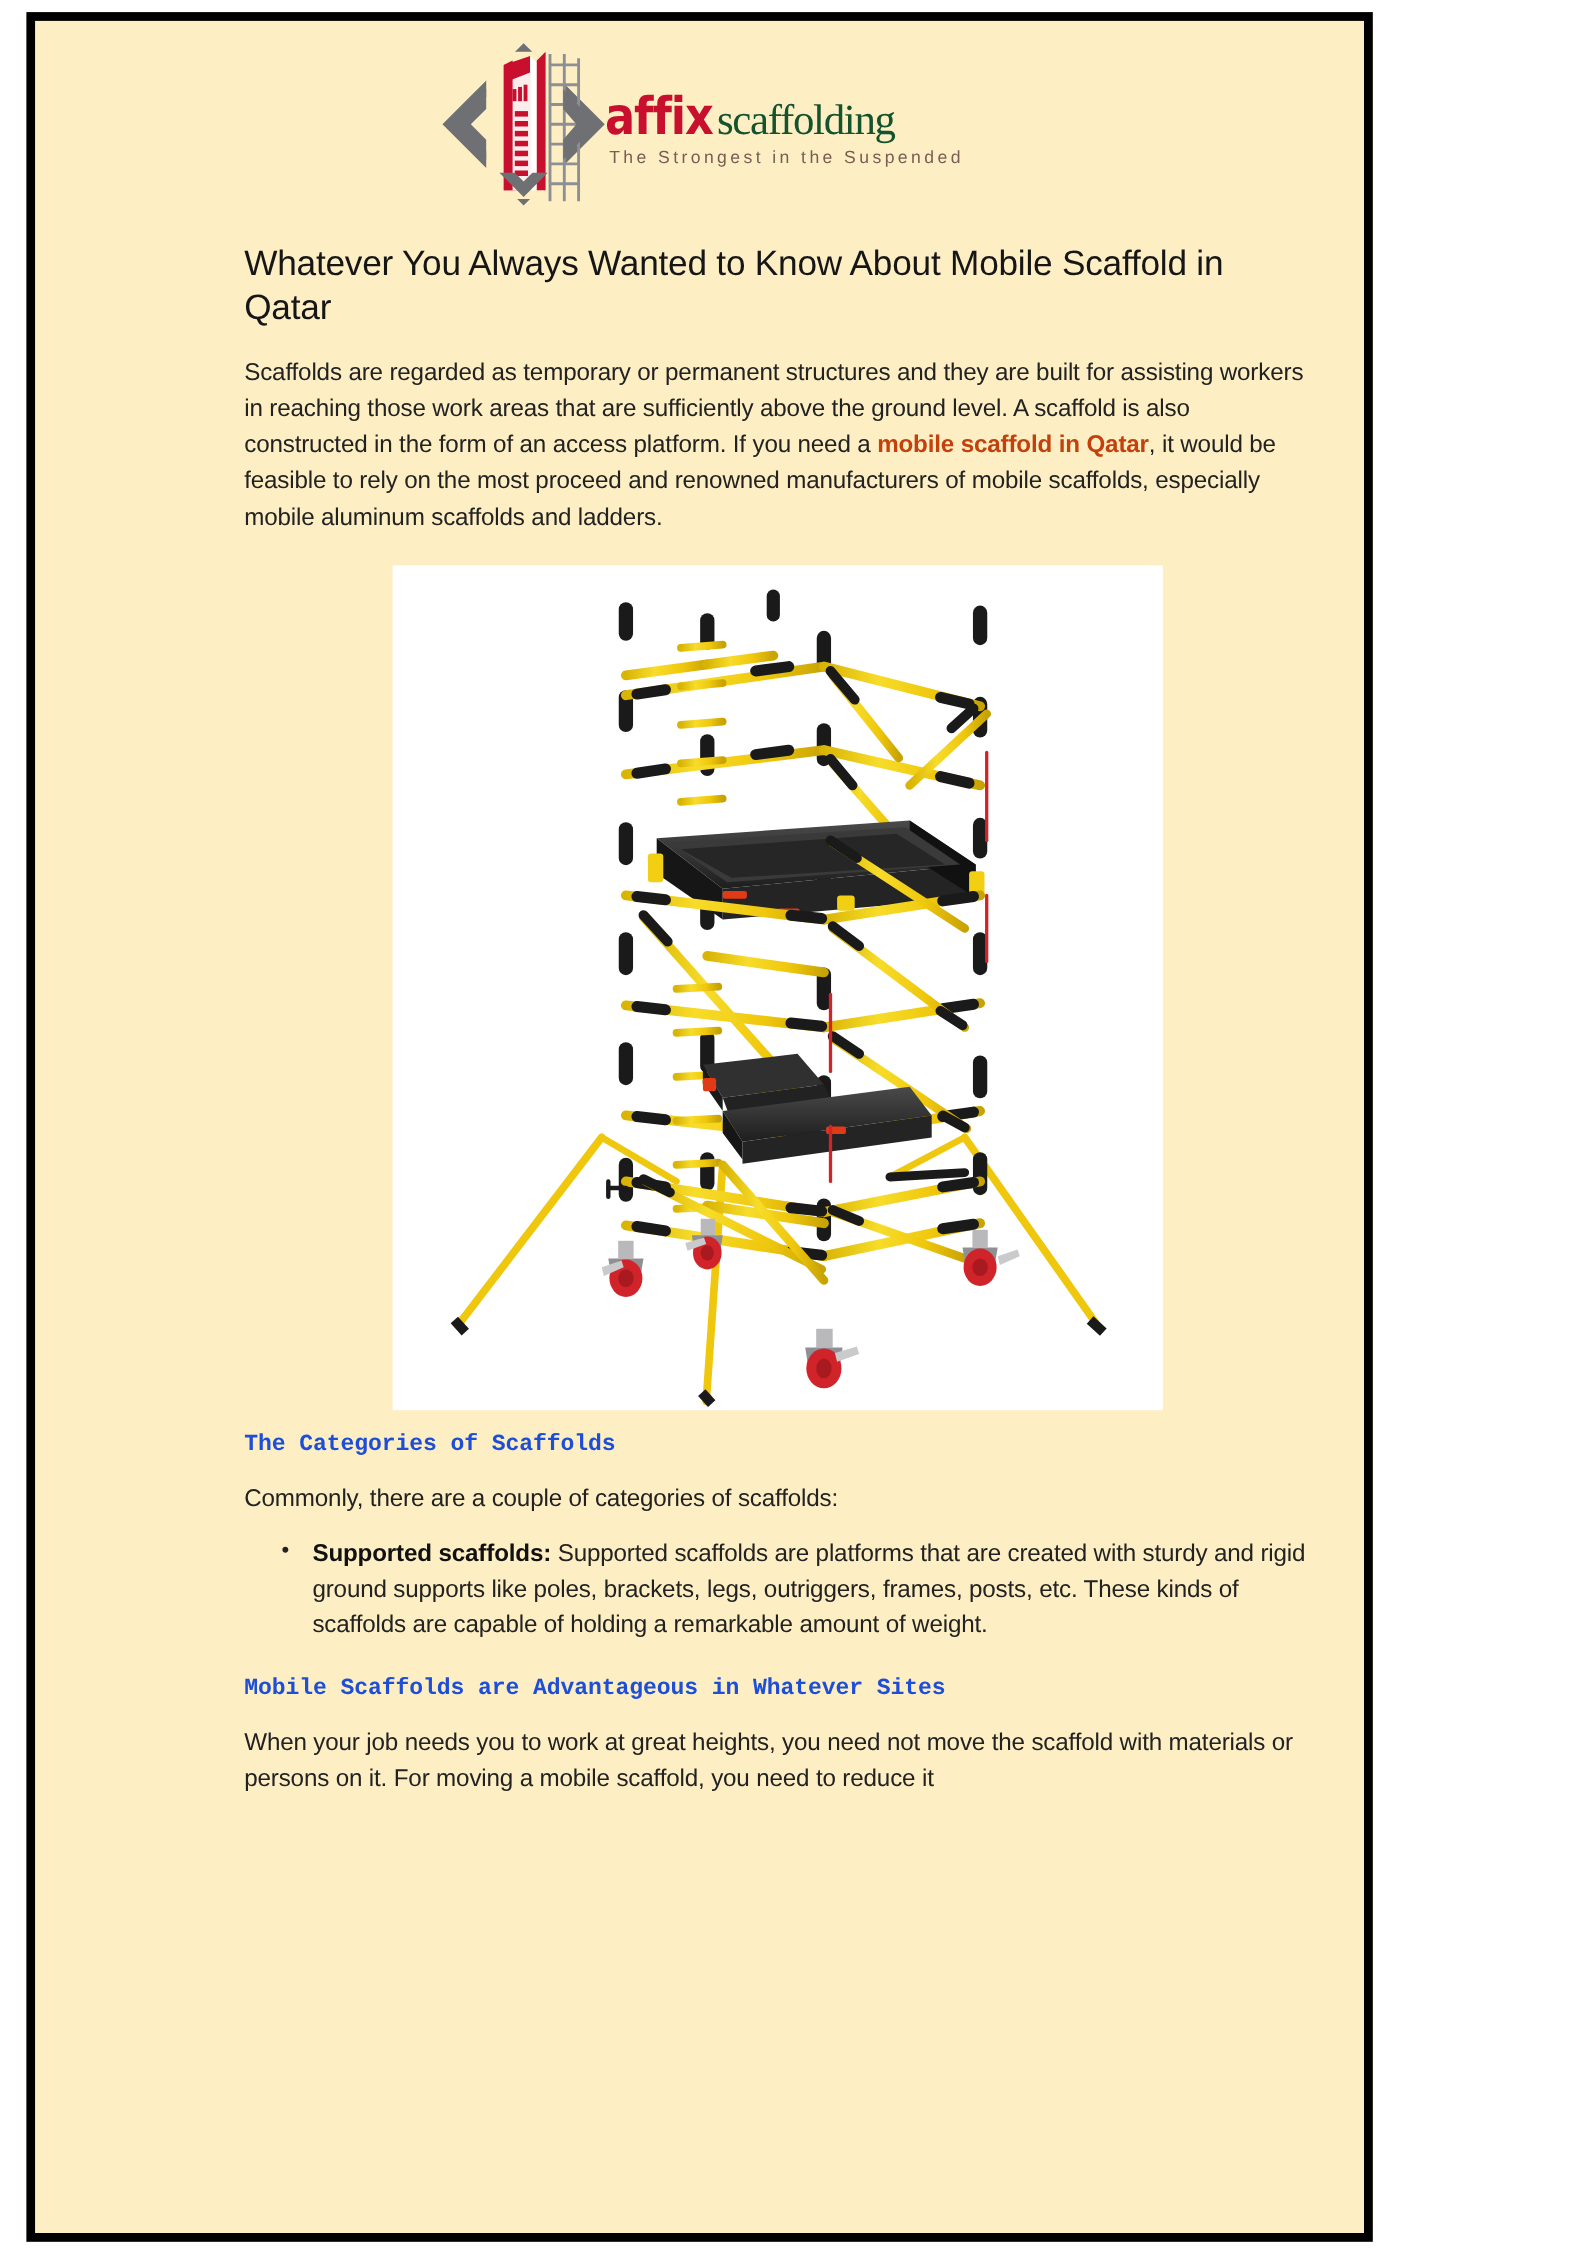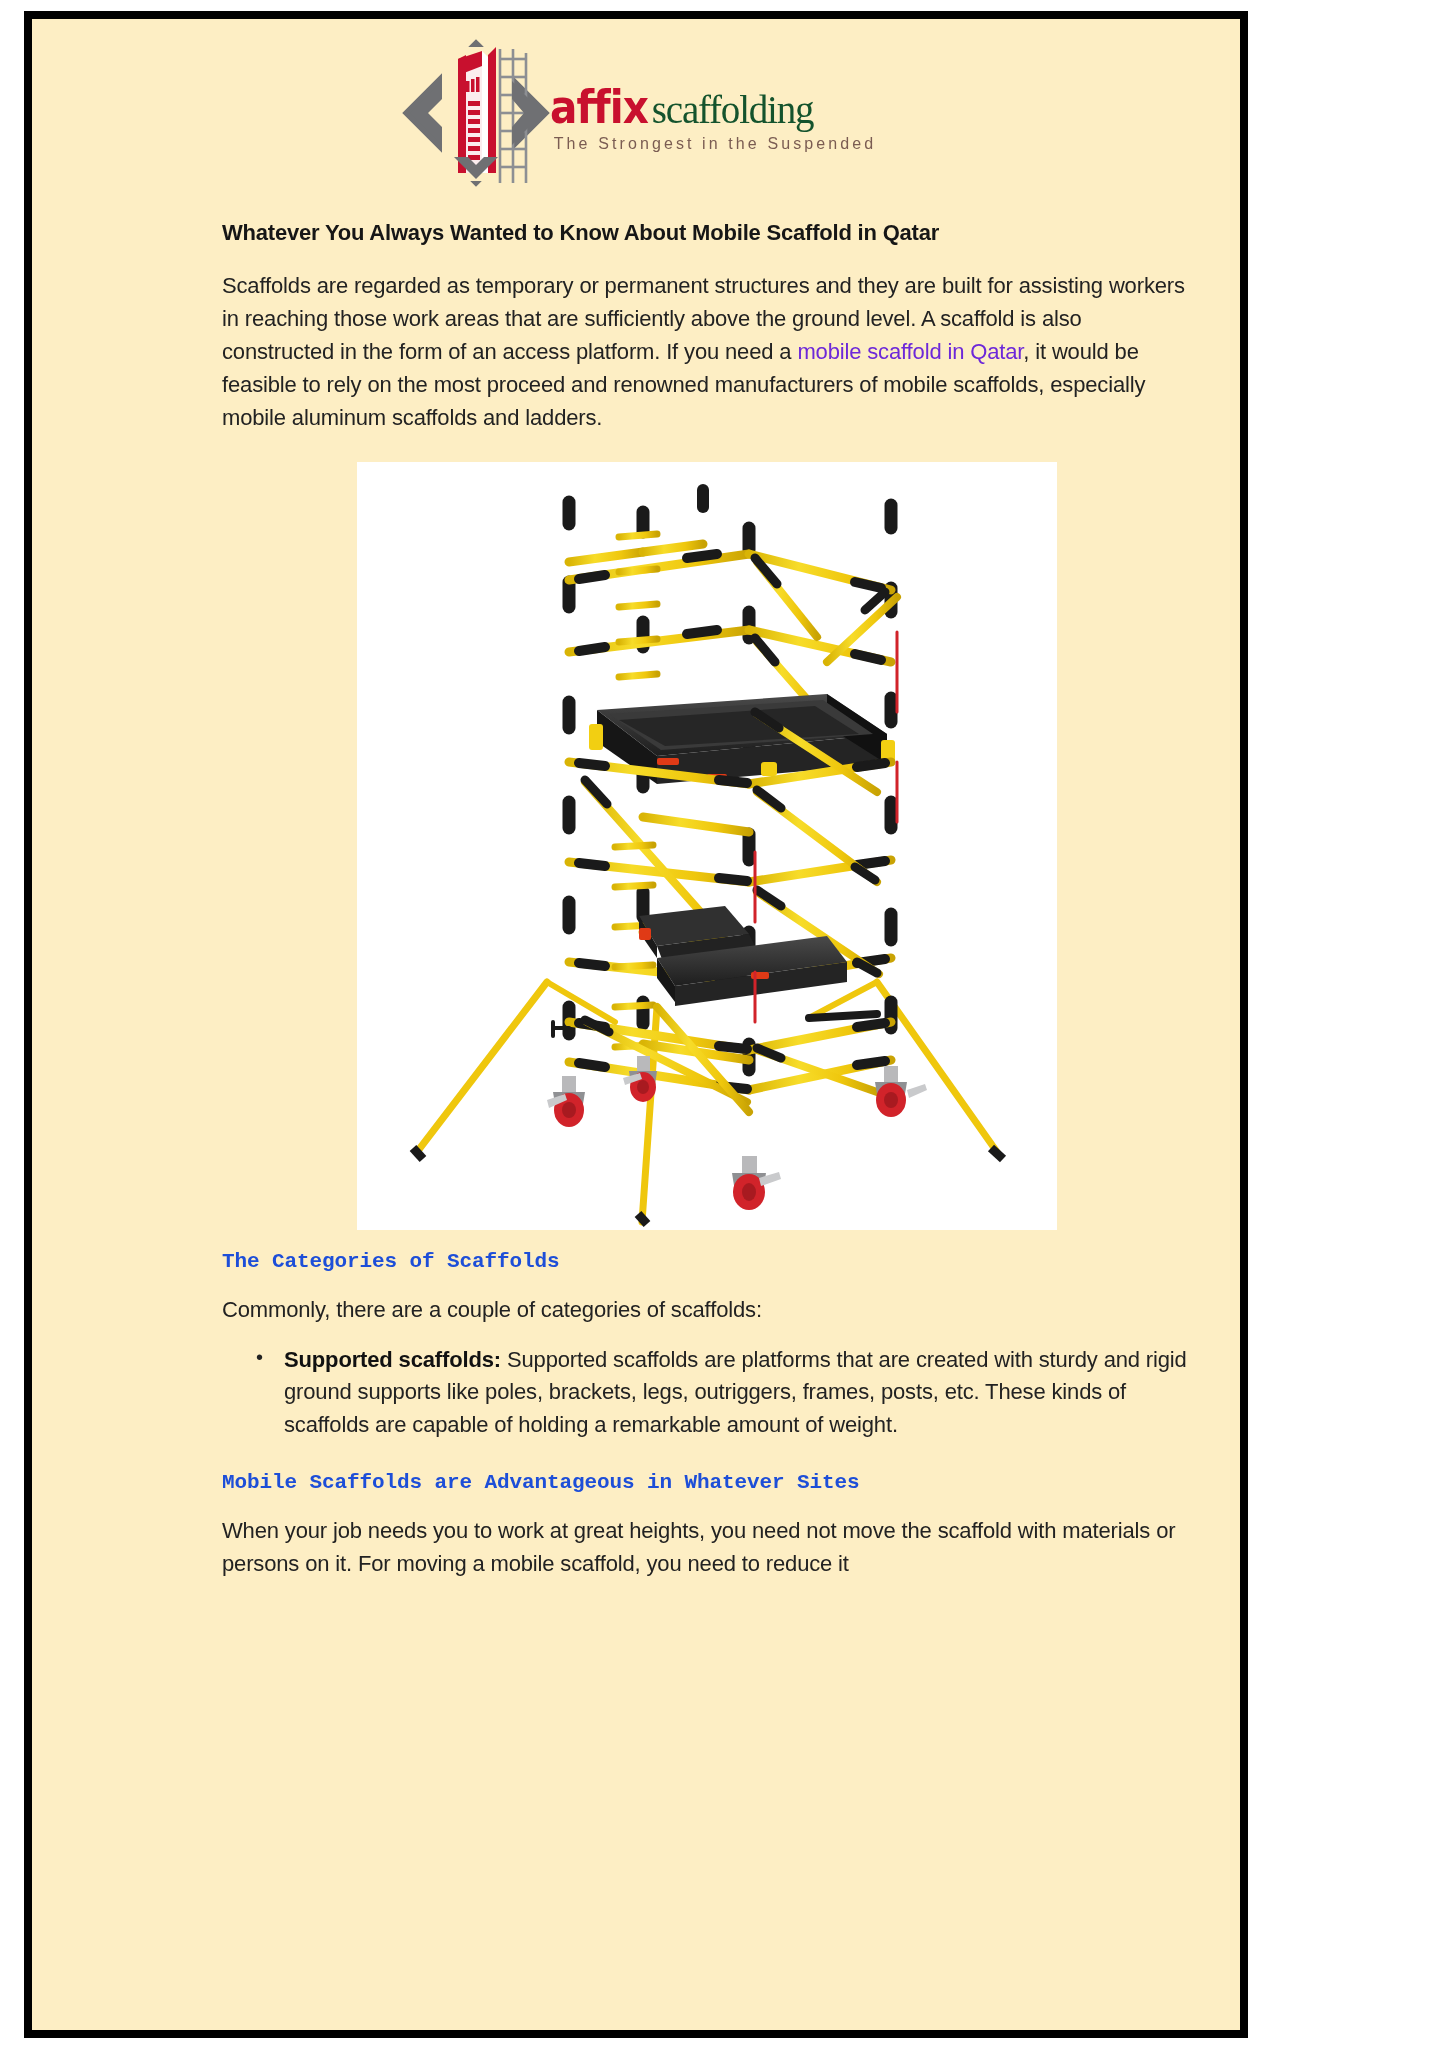--- a/index.html
+++ b/index.html
@@ -94,38 +94,38 @@
     margin-left: 4px;
     white-space: nowrap;
   }
 
   
   .content {
     padding: 0 48px 0 190px;
   }
   h1.doc-title {
     font-family: "Liberation Sans", sans-serif;
-    font-size: 22px;
-    font-weight: bold;
+    font-size: 32px;
+    font-weight: normal;
     color: #161616;
     margin: 20px 0 22px 0;
     letter-spacing: -0.2px;
     line-height: 1.25;
   }
   p.para {
     font-family: "Liberation Sans", sans-serif;
     font-size: 22px;
     color: #222222;
     line-height: 1.50;
     margin: 0 0 18px 0;
     letter-spacing: -0.15px;
   }
   a.inline-link {
-    color: #6d28d9;
-    font-weight: normal;
+    color: #c2410c;
+    font-weight: bold;
     text-decoration: none;
   }
 
   
   .photo-block {
     margin: 28px 0 20px 0;
     display: flex;
     justify-content: center;
   }
   .photo {

